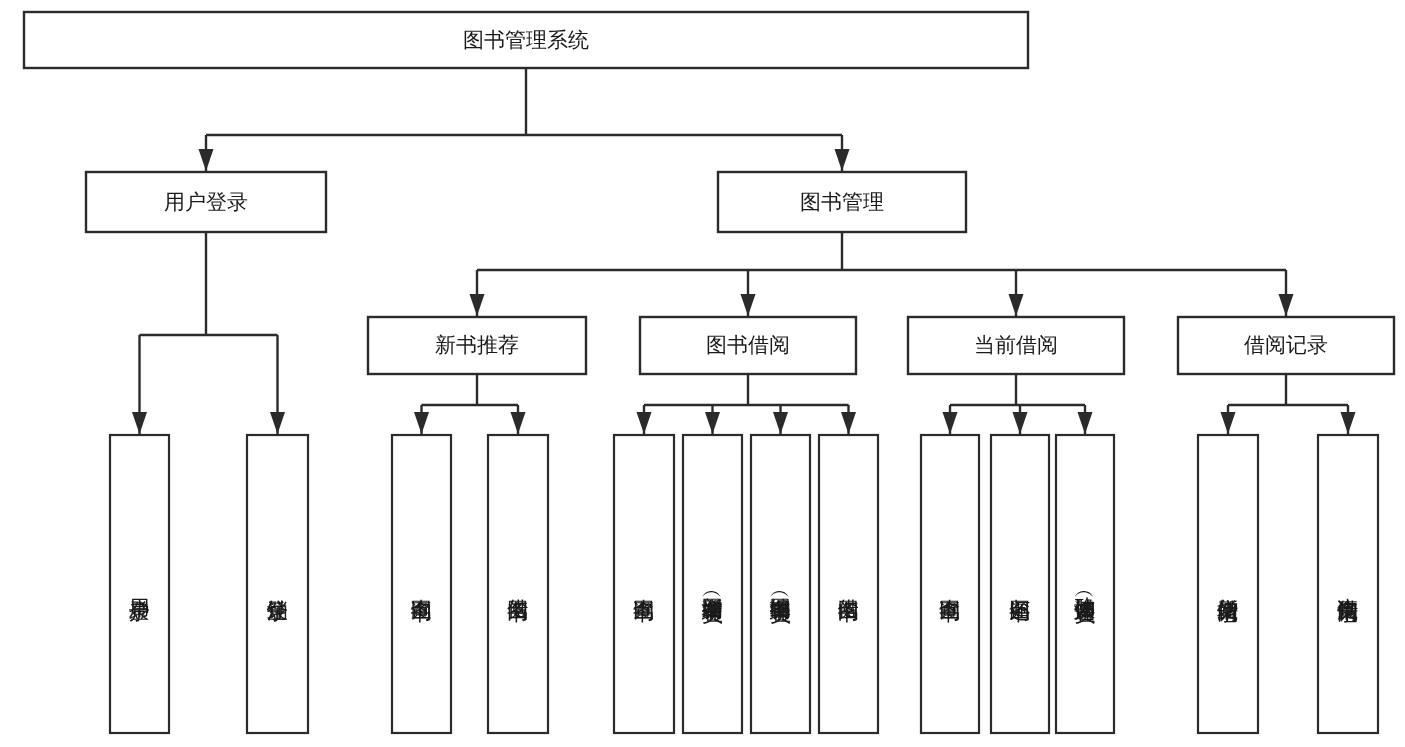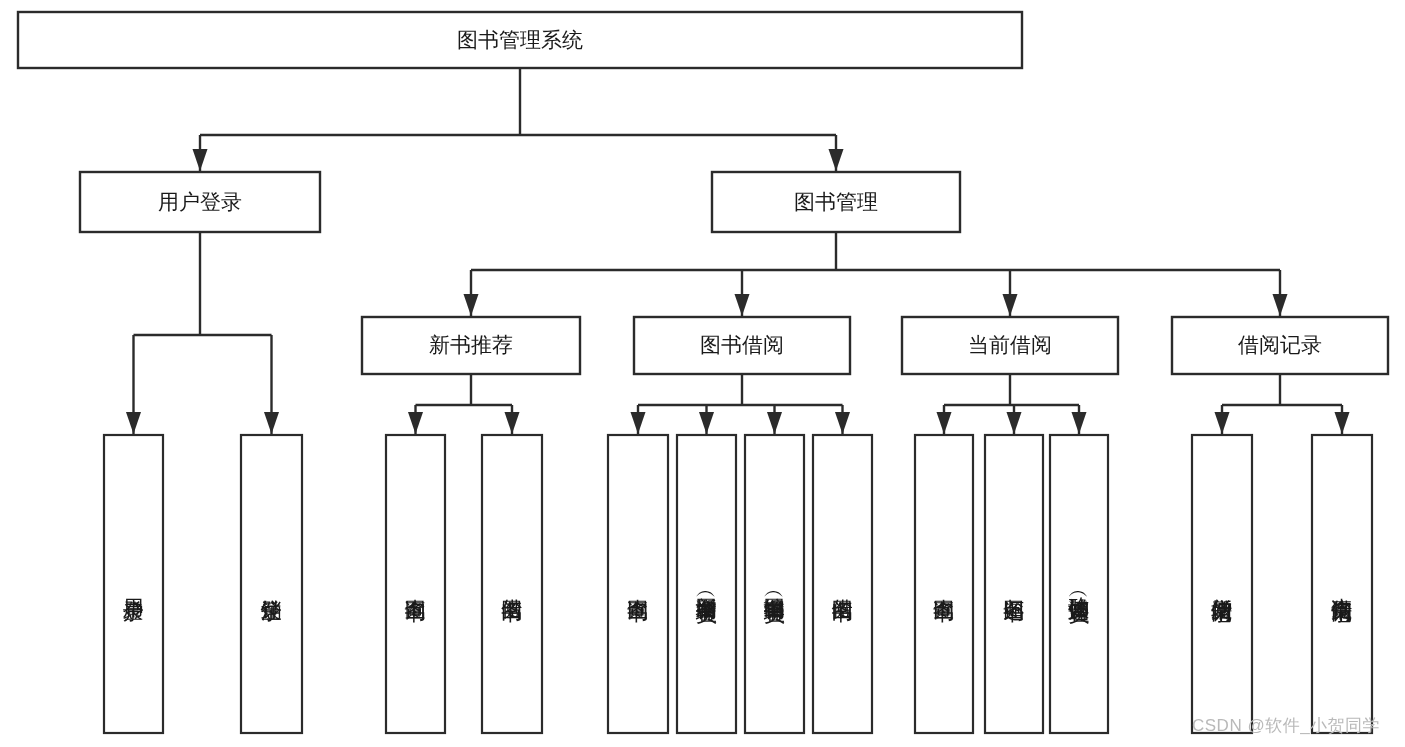--- a/index.html
+++ b/index.html
@@ -13,20 +13,21 @@
     height: 747px;
     font-family: "Liberation Sans", "DejaVu Sans", sans-serif;
     overflow: hidden;
     position: relative;
   }
   #diagram-root {
     position: relative;
     width: 1284px;
     height: 747px;
     background: #ffffff;
+    margin-left: 6px;
   }
   svg#diagram-svg {
     position: absolute;
     left: 0;
     top: 0;
     width: 1405px;
     height: 747px;
     display: block;
   }
   .node-box {
@@ -185,14 +186,13 @@
       <div class="vlabel" style="left: 677px; top: 435px; width: 59px; height: 298px;">新增图书（管理员）</div>
       <div class="vlabel" style="left: 745px; top: 435px; width: 59px; height: 298px;">编辑图书（管理员）</div>
       <div class="vlabel" style="left: 813px; top: 435px; width: 59px; height: 298px;">借阅图书</div>
       <div class="vlabel" style="left: 915px; top: 435px; width: 58px; height: 298px;">查询图书</div>
       <div class="vlabel" style="left: 985px; top: 435px; width: 58px; height: 298px;">归还图书</div>
       <div class="vlabel" style="left: 1050px; top: 435px; width: 58px; height: 298px;">确认归还（管理员）</div>
       <div class="vlabel" style="left: 1192px; top: 435px; width: 60px; height: 298px;">新增借阅记录</div>
       <div class="vlabel" style="left: 1312px; top: 435px; width: 60px; height: 298px;">查询借阅记录</div>
     </div>
 
-  <div class="watermark">CSDN @软件_小贺同学</div>
 </div>
 
 </body></html>

